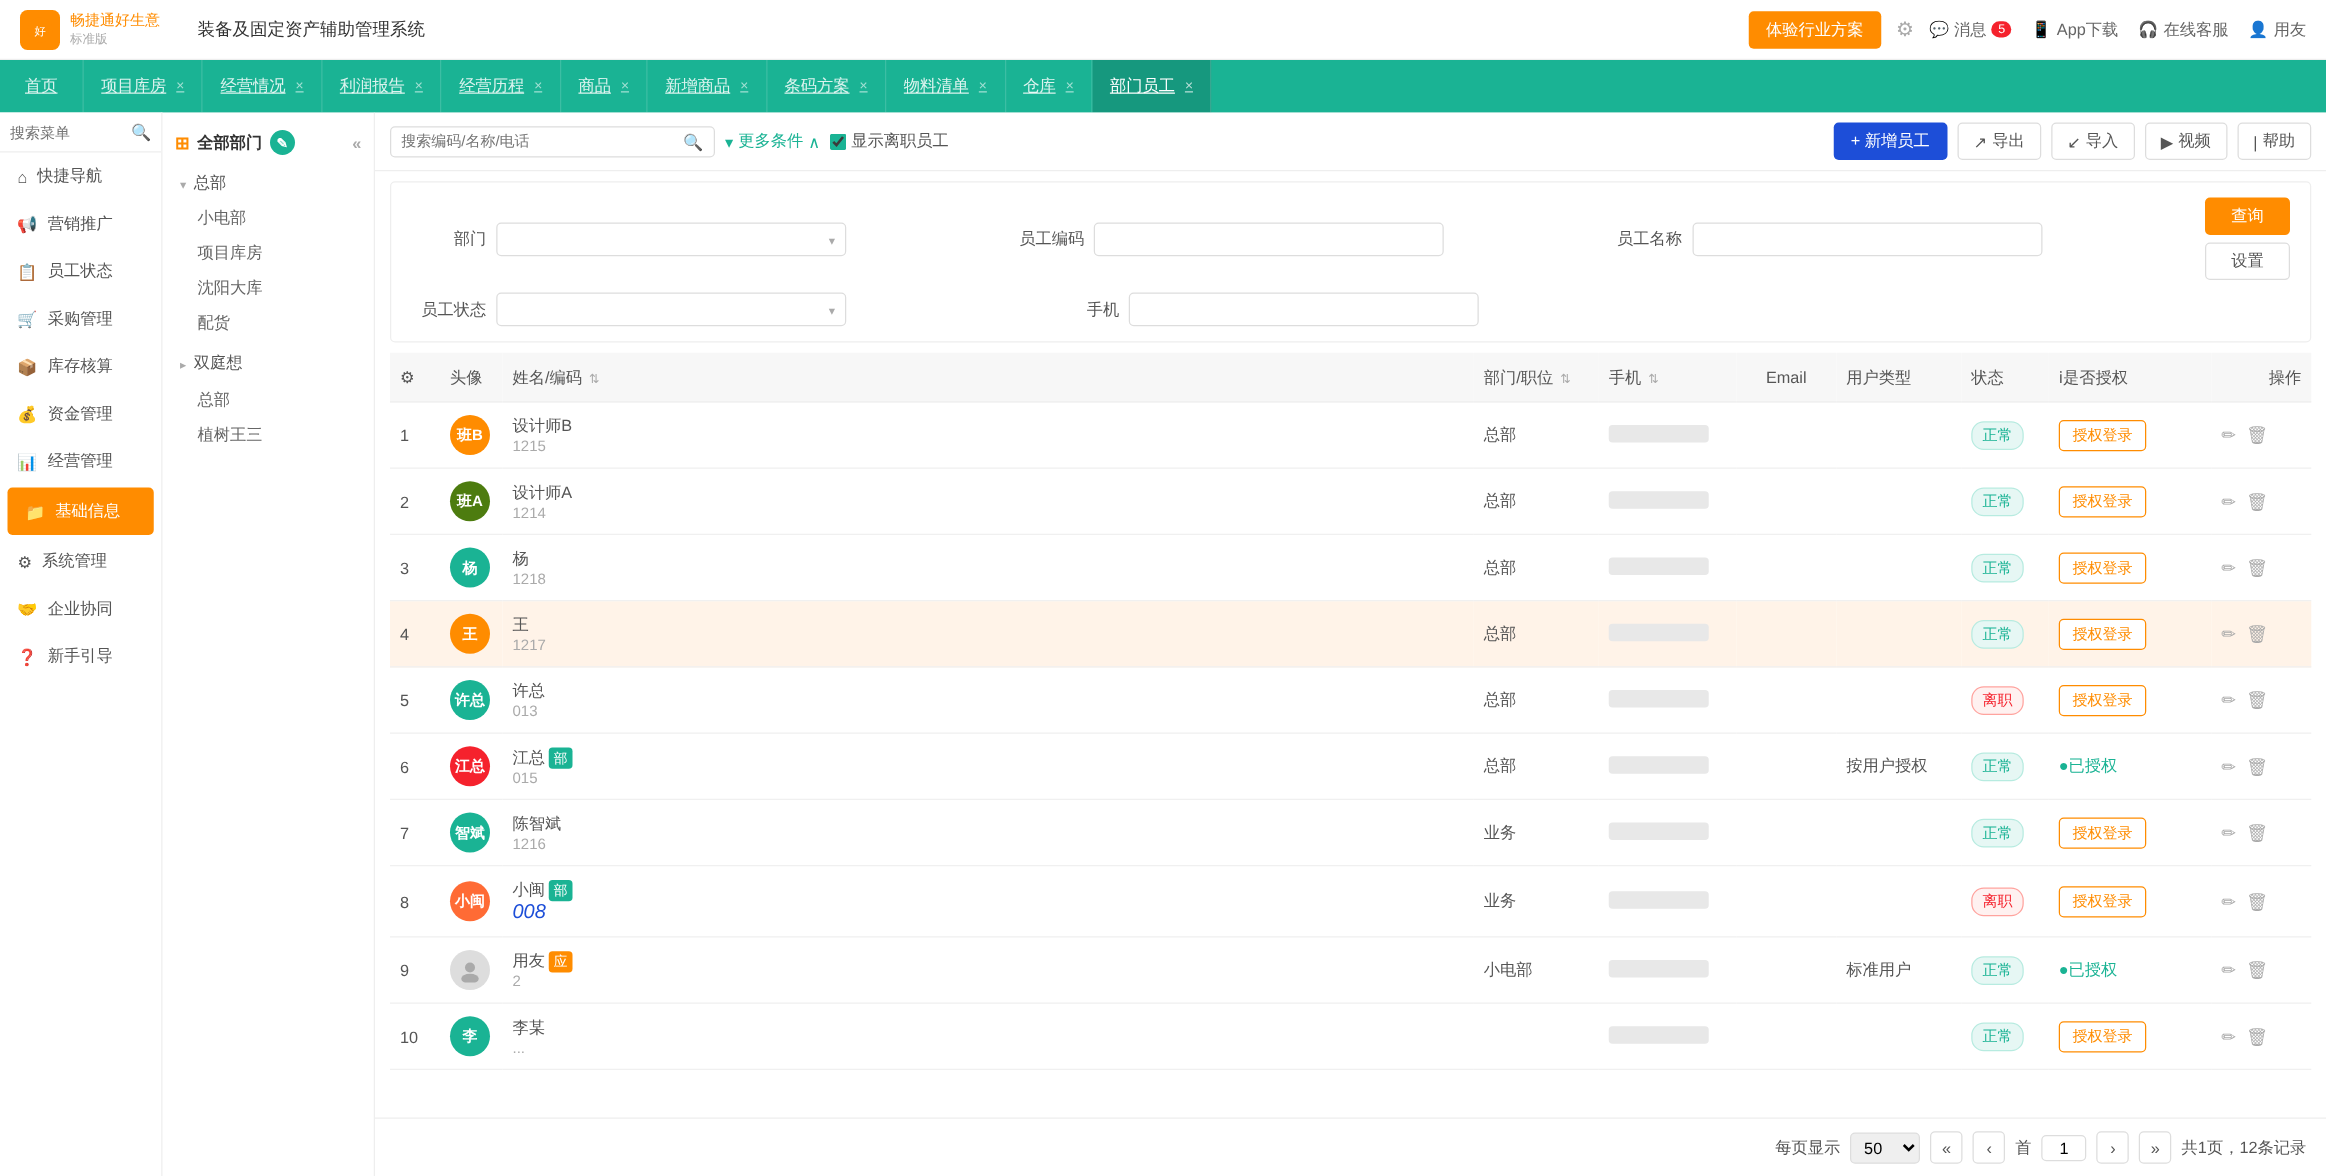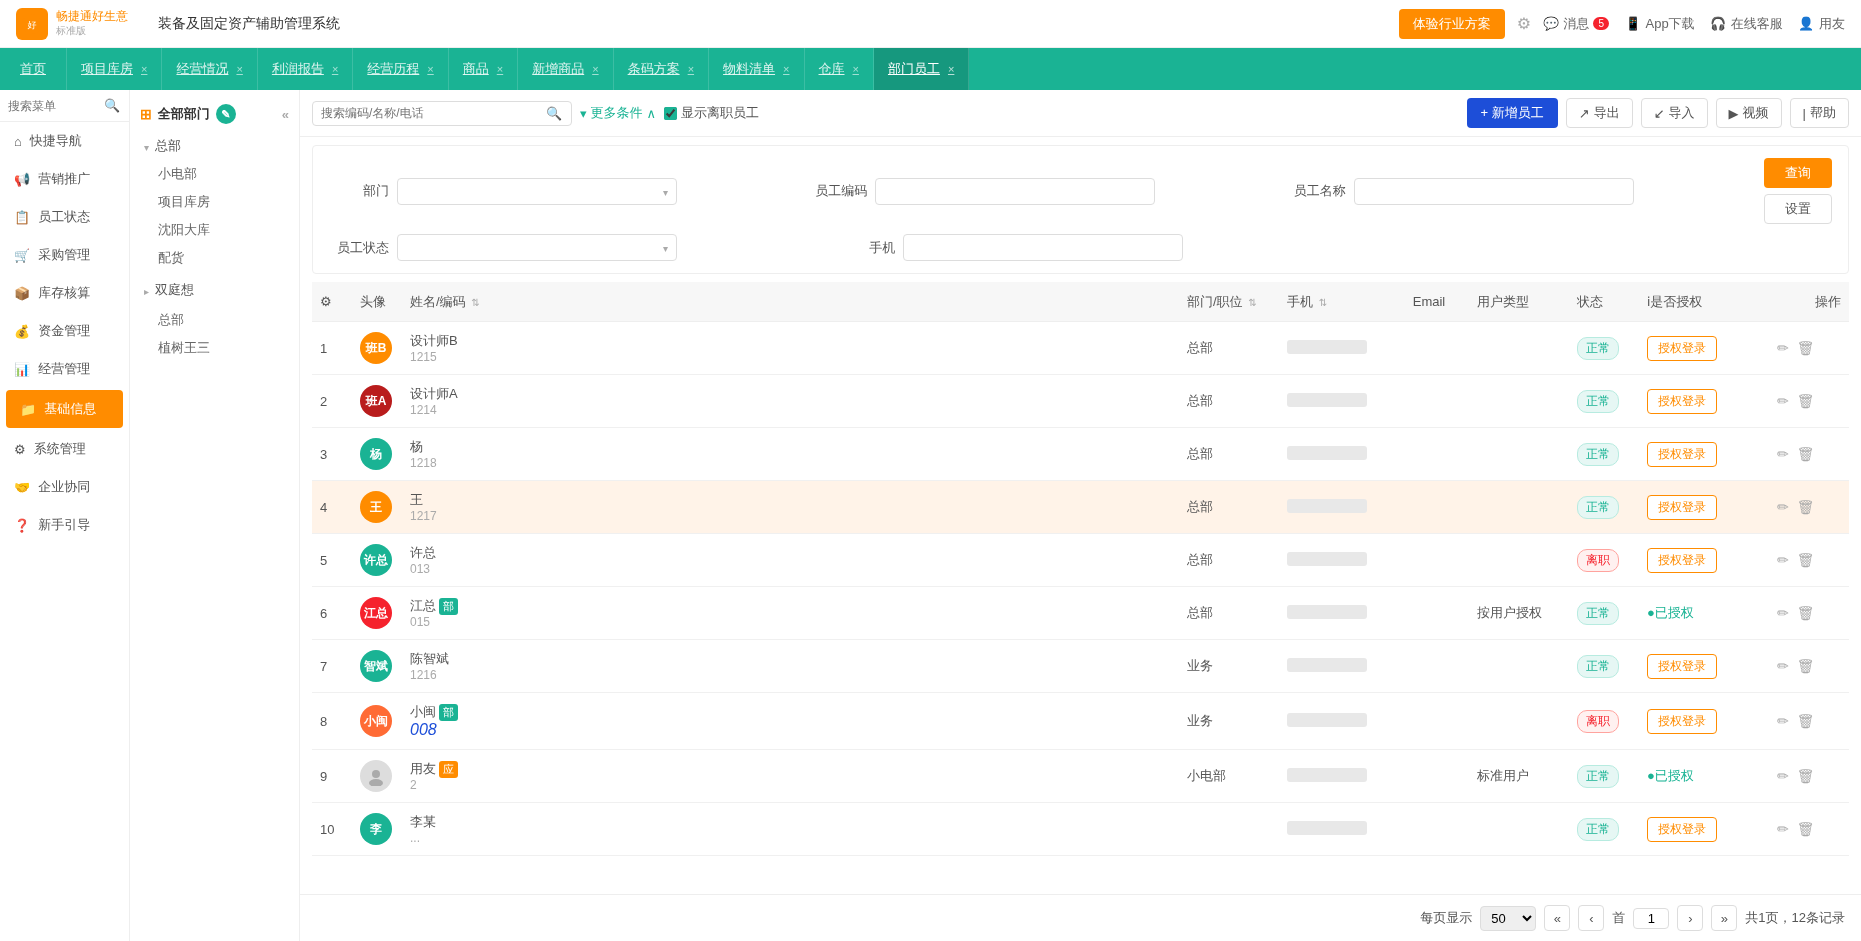--- a/index.html
+++ b/index.html
@@ -774,21 +774,21 @@
     <td>
       <div class="action-icons">
         <span class="action-icon" title="编辑">✏</span>
         <span class="action-icon" title="删除">🗑</span>
       </div>
     </td>
   </tr>
               <tr>
     <td>2</td>
     <td>
-                  <div class="avatar" style="background:#b91c1c;">班A</div>
+                  <div class="avatar" style="background:#4d7c0f;">班A</div>
                 </td>
     <td>
       <div>设计师A</div>
       <div style="color:#aaa;font-size:12px;">1214</div>
     </td>
     <td>总部</td>
     <td><span class="phone-blur"></span></td>
     <td></td>
     <td></td>
     <td><span class="status-badge status-normal">正常</span></td>

